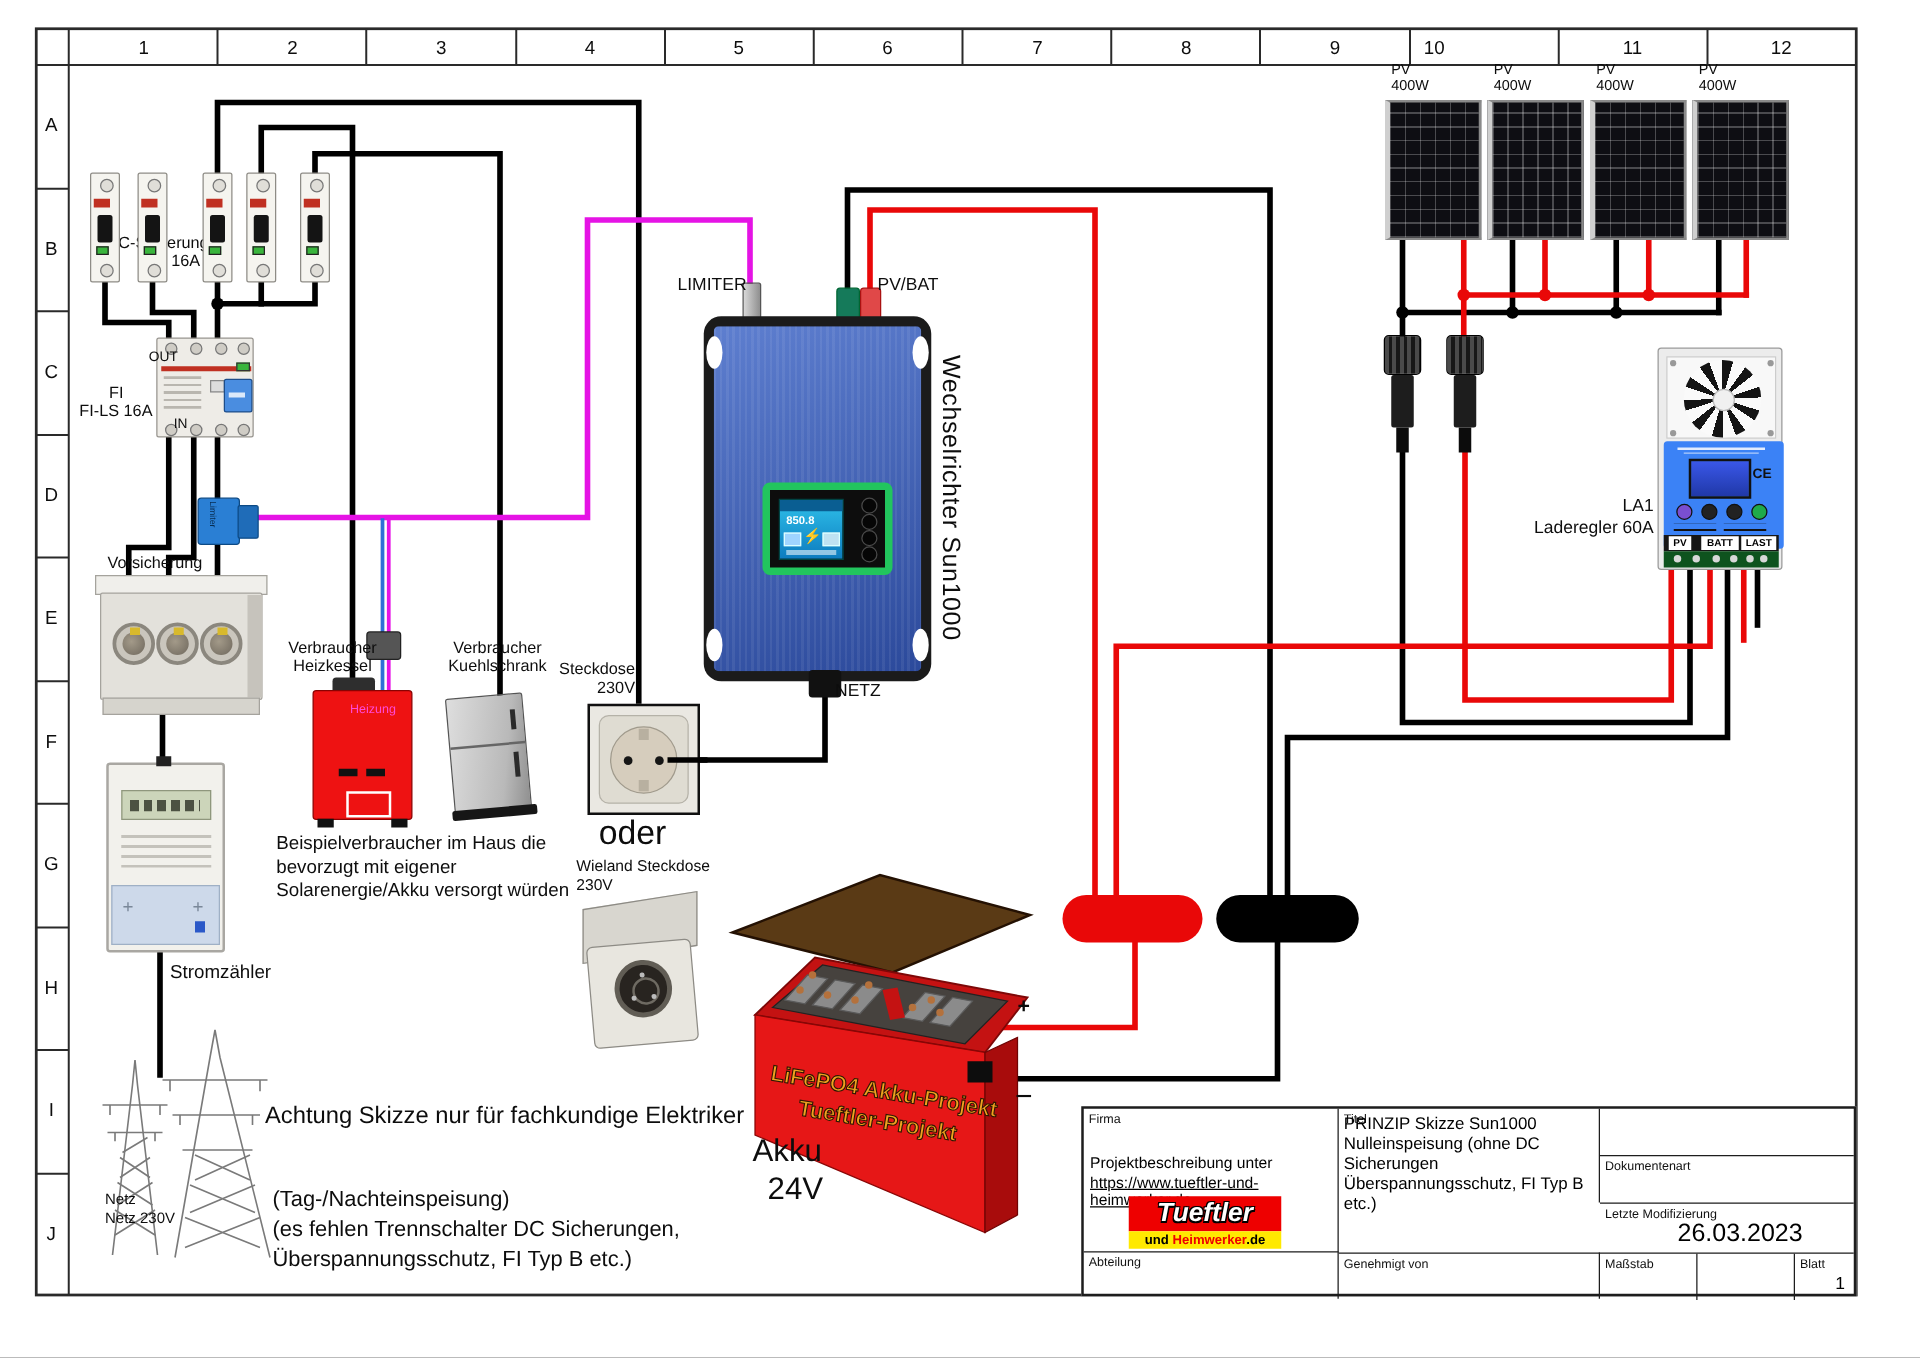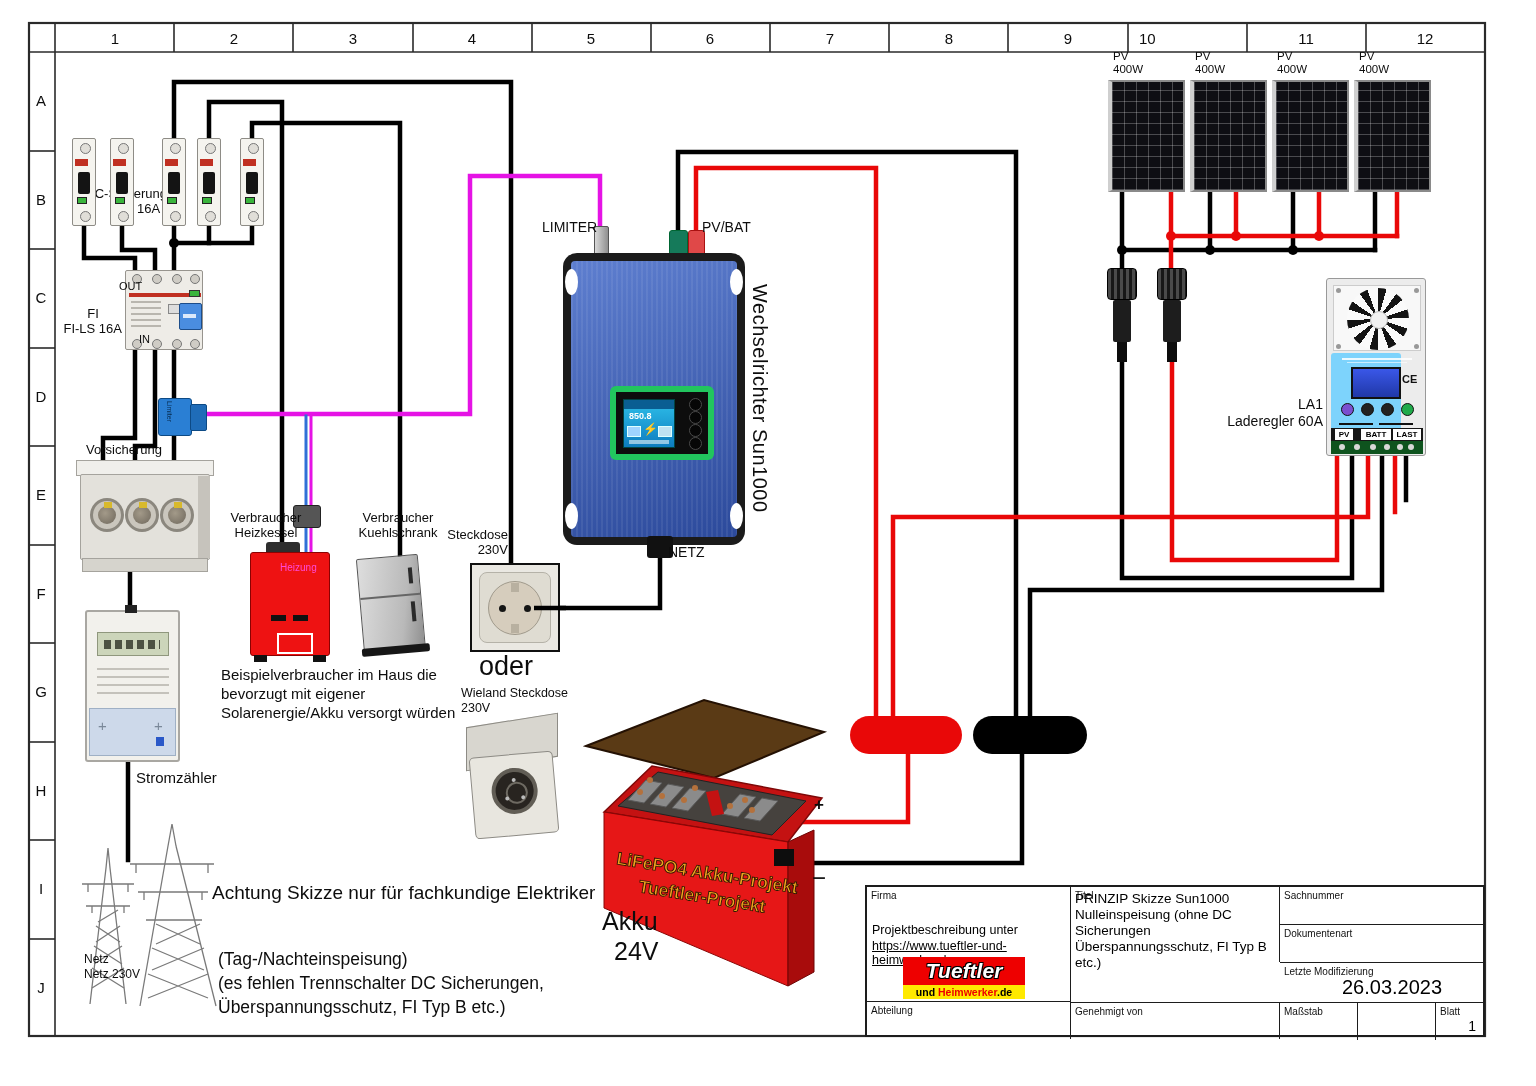--- a/index.html
+++ b/index.html
@@ -378,21 +378,21 @@
   <div class="t" style="left:1215px;top:413px;width:108px;text-align:right;font-size:14px">Laderegler 60A</div>
   <div class="a" style="left:1326px;top:278px;width:100px;height:178px;background:#ececec;border:1px solid #999;border-radius:3px;z-index:2;box-sizing:border-box">
     <div class="a" style="left:6px;top:6px;width:88px;height:66px;background:#f8f8f8;border:1px solid #ccc;box-sizing:border-box">
       <div class="a" style="left:13px;top:2px;width:62px;height:62px;border-radius:50%;background:repeating-conic-gradient(#141414 0deg 16deg,#fafafa 16deg 36deg)"></div>
       <div class="a" style="left:36px;top:25px;width:16px;height:16px;border-radius:50%;background:#f0f0f0;border:1px solid #bbb"></div>
       <div class="a" style="left:2px;top:2px;width:5px;height:5px;border-radius:50%;background:#999"></div>
       <div class="a" style="left:80px;top:2px;width:5px;height:5px;border-radius:50%;background:#999"></div>
       <div class="a" style="left:2px;top:58px;width:5px;height:5px;border-radius:50%;background:#999"></div>
       <div class="a" style="left:80px;top:58px;width:5px;height:5px;border-radius:50%;background:#999"></div>
     </div>
-    <div class="a" style="left:4px;top:74px;width:70px;height:86px;background:#7dd3fc;border-radius:3px">
+    <div class="a" style="left:4px;top:74px;width:96px;height:86px;background:#3b82f6;border-radius:3px">
       <div class="a" style="left:11px;top:5px;width:70px;height:2px;background:rgba(255,255,255,.85)"></div>
       <div class="a" style="left:16px;top:9px;width:60px;height:1px;background:rgba(255,255,255,.6)"></div>
       <div class="a" style="left:20px;top:14px;width:46px;height:28px;background:linear-gradient(#3a57e8,#2038a8);border:2px solid #111"></div>
       <div class="a" style="left:71px;top:20px;font-size:11px;font-weight:bold;color:#111;font-family:'Liberation Sans',sans-serif">CE</div>
       <div class="a" style="left:10px;top:50px;width:11px;height:11px;border-radius:50%;background:#7a4fd0;border:1px solid #111"></div>
       <div class="a" style="left:30px;top:50px;width:11px;height:11px;border-radius:50%;background:#222;border:1px solid #111"></div>
       <div class="a" style="left:50px;top:50px;width:11px;height:11px;border-radius:50%;background:#222;border:1px solid #111"></div>
       <div class="a" style="left:70px;top:50px;width:11px;height:11px;border-radius:50%;background:#1faa4a;border:1px solid #111"></div>
       <div class="a vent" style="left:8px;top:66px;width:34px;height:18px"></div>
       <div class="a vent" style="left:48px;top:66px;width:34px;height:18px"></div>
@@ -470,23 +470,20 @@
     <div class="cell" style="left:0;top:114px;width:204px;height:38px;border-right-width:1.5px;border-top-width:1.5px">
       <span class="lbl">Abteilung</span>
     </div>
     <div class="cell" style="left:204px;top:0;width:209px;height:75px;border-right-width:1.5px">
       <span class="lbl">Titel</span>
       <div class="a" style="left:4px;top:4px;width:198px;font-size:13.5px;line-height:16px;white-space:normal;z-index:5">PRINZIP Skizze Sun1000 Nulleinspeisung (ohne DC Sicherungen Überspannungsschutz, FI Typ B etc.)</div>
     </div>
     <div class="cell" style="left:204px;top:115px;width:209px;height:37px;border-right-width:1.5px;border-top-width:1.5px">
       <span class="lbl">Genehmigt von</span>
     </div>
-    <div class="cell" style="left:413px;top:0;width:203px;height:37px">
-      <span class="lbl">Sachnummer</span>
-    </div>
     <div class="cell" style="left:413px;top:37px;width:203px;height:38px;border-top-width:1.5px">
       <span class="lbl">Dokumentenart</span>
     </div>
     <div class="cell" style="left:413px;top:75px;width:203px;height:40px;border-top-width:1.5px">
       <span class="lbl">Letzte Modifizierung</span>
       <div class="a" style="left:62px;top:13px;font-size:20px">26.03.2023</div>
     </div>
     <div class="cell" style="left:413px;top:115px;width:203px;height:37px;border-top-width:1.5px">
       <div class="cell" style="left:0;top:0;width:77px;height:37px">
         <span class="lbl">Maßstab</span>

